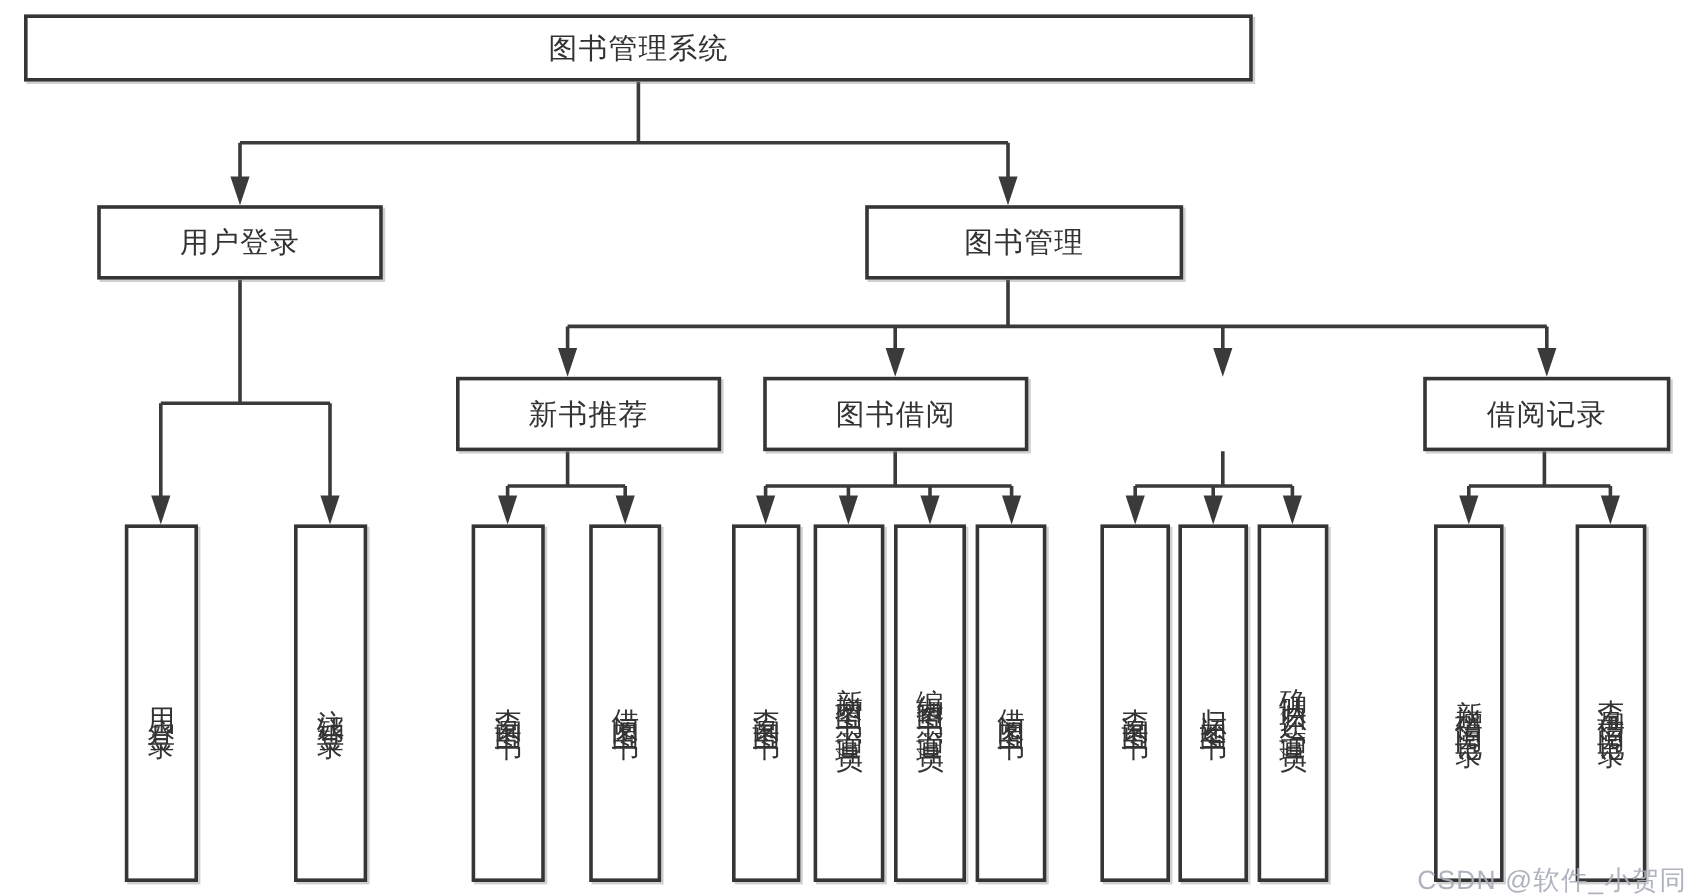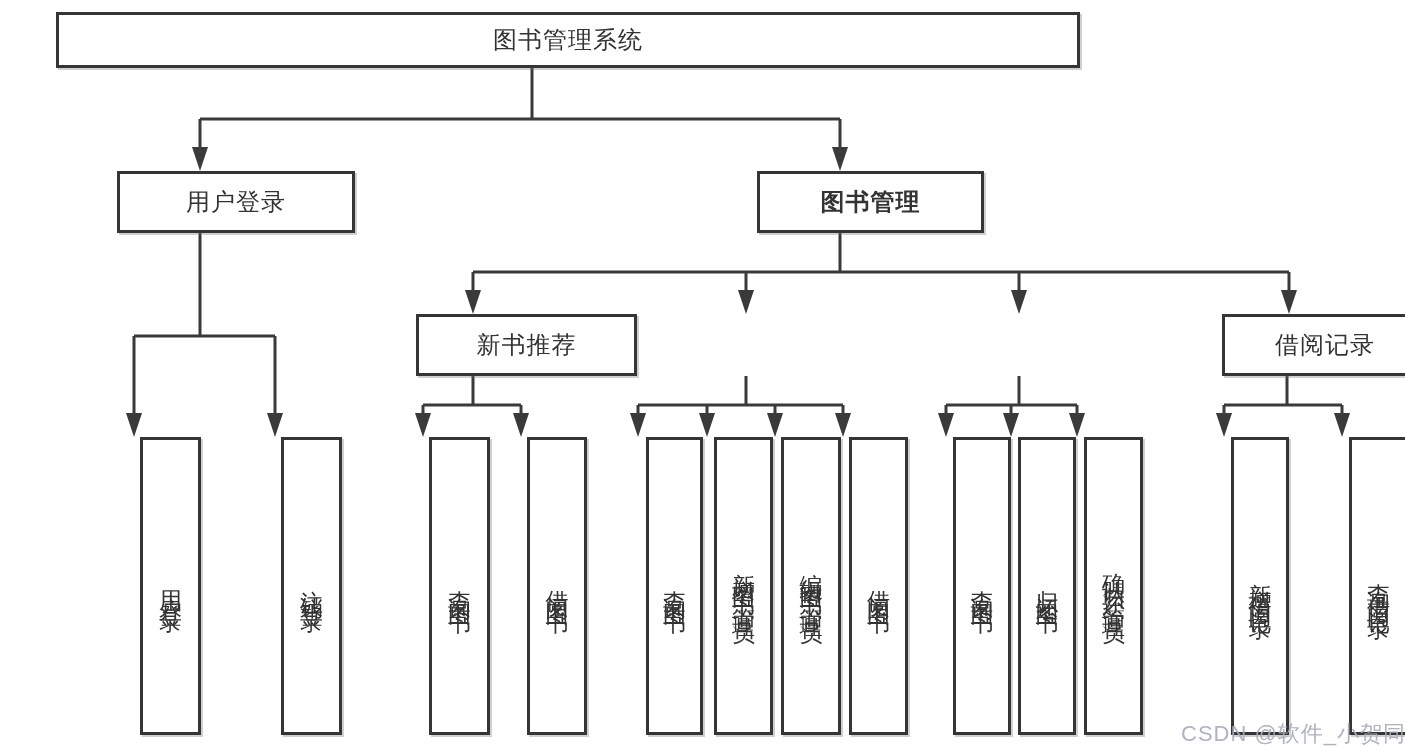--- a/index.html
+++ b/index.html
@@ -15,21 +15,20 @@
   .node {
     position: absolute;
     box-sizing: border-box;
     background: #ffffff;
     border: 3px solid #353535;
     box-shadow: 2px 2px 0 rgba(120,120,120,0.35);
     display: flex;
     align-items: center;
     justify-content: center;
     color: #333333;
-    margin-left: 36px;
   }
   .hnode { font-size: 24px; letter-spacing: 1px; }
   .vnode span {
     writing-mode: vertical-rl;
     text-orientation: mixed;
     font-size: 23px;
     letter-spacing: 7px;
     line-height: 1;
     white-space: nowrap;
   }
@@ -89,26 +88,29 @@
     </g>
   </svg>
 
   <div class="node hnode" style="left:20px; top:12px; width:1024px; height:56px;">
     <span>图书管理系统</span>
   </div>
 
   <div class="node hnode" style="left:81px; top:171px; width:238px; height:62px;">
     <span>用户登录</span>
   </div>
-  <div class="node hnode" style="left:721px; top:171px; width:227px; height:62px;font-weight:bold;">
+  <div class="node hnode" style="left:721px; top:171px; width:265px; height:62px;">
     <span>图书管理</span>
   </div>
 
   <div class="node hnode" style="left:380px; top:314px; width:221px; height:62px;">
     <span>新书推荐</span>
+  </div>
+  <div class="node hnode" style="left:636px; top:314px; width:221px; height:62px;">
+    <span>图书借阅</span>
   </div>
   <div class="node hnode" style="left:1186px; top:314px; width:206px; height:62px;">
     <span>借阅记录</span>
   </div>
 
   <div class="node vnode" style="left:104px; top:437px; width:61px; height:298px;">
     <span>用户登录</span>
   </div>
   <div class="node vnode" style="left:245px; top:437px; width:61px; height:298px;">
     <span>注销登录</span>

